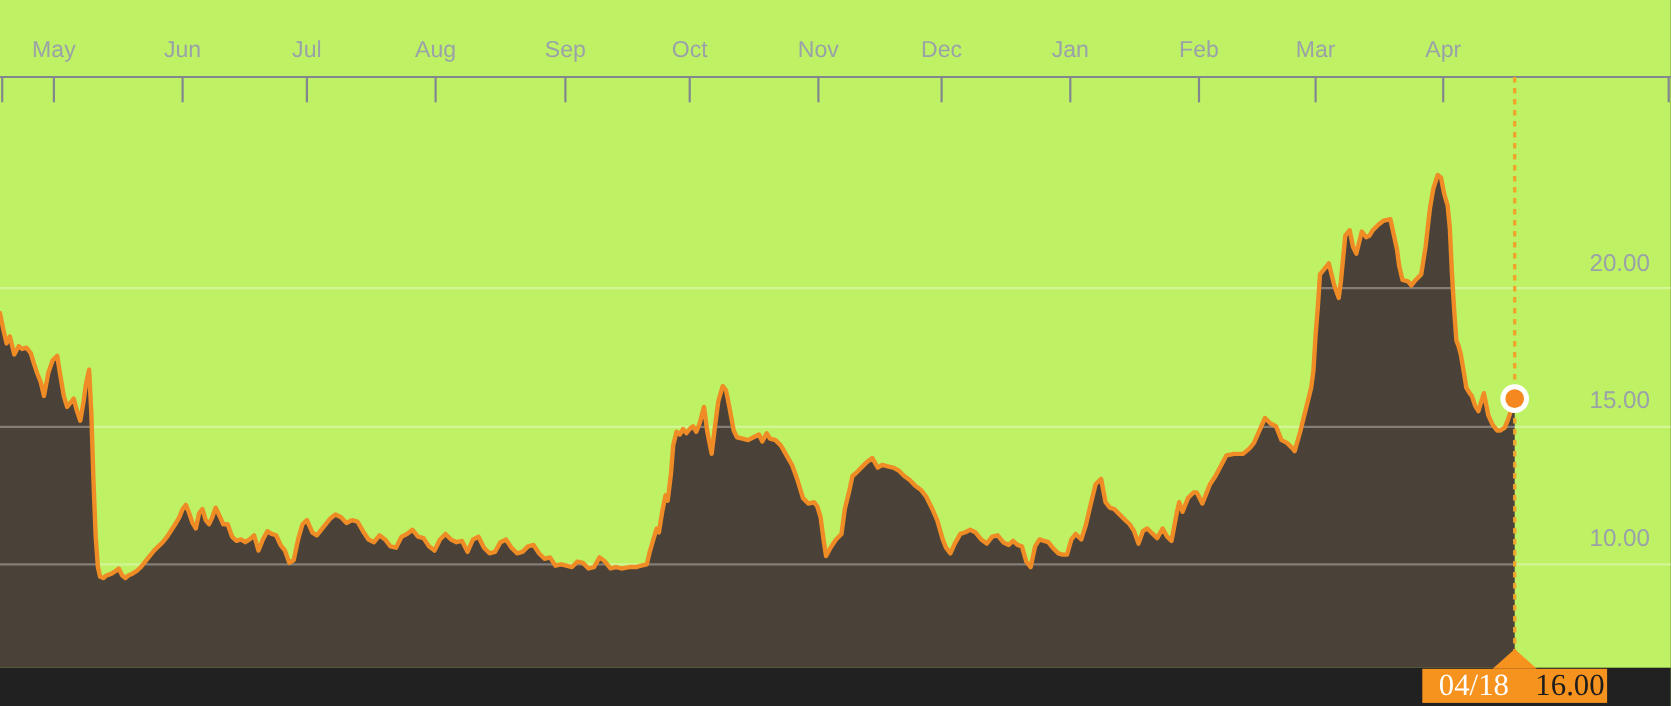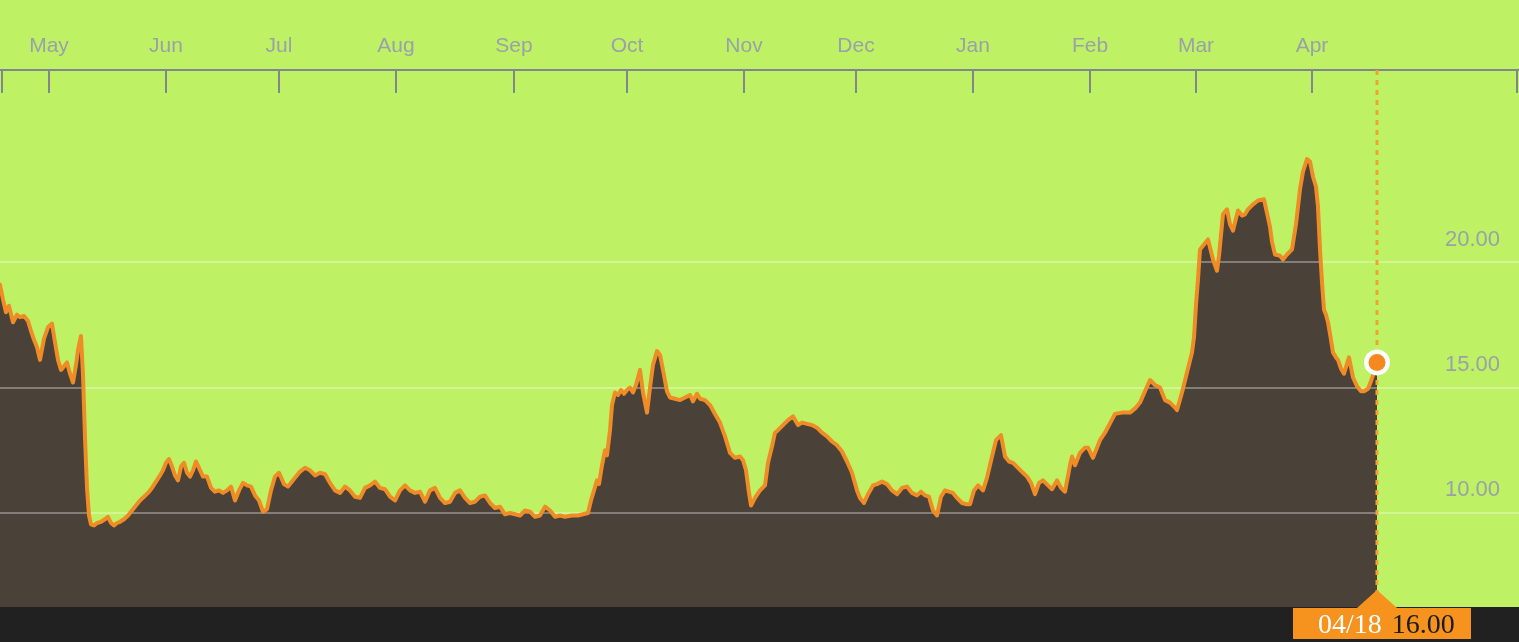--- a/index.html
+++ b/index.html
@@ -10,24 +10,24 @@
   .chart-svg{position:absolute;left:0;top:0;}
   .bottom-bar{position:absolute;left:0;top:607px;width:1519px;height:35px;background:#212121;}
   .tooltip-pointer{
     position:absolute;left:1357px;top:590px;width:0;height:0;
     border-left:20px solid transparent;border-right:20px solid transparent;
     border-bottom:18px solid #f6921e;
   }
   .tooltip{
     position:absolute;left:1293px;top:608px;width:168px;height:31px;
     background:#f6921e;display:flex;align-items:center;
-    font-family:"Liberation Serif",serif;font-size:28px;line-height:31px;padding-left:10px;
+    font-family:"Liberation Serif",serif;font-size:28px;line-height:31px;
   }
   .tooltip-date{color:#ffffff;margin-left:15px;}
-  .tooltip-value{color:#1c1c1c;margin-left:10px;}
+  .tooltip-value{color:#1c1c1c;margin-left:24px;}
 </style>
 </head>
 <body>
 
 <div class="stage">
   <svg class="chart-svg" id="chart" width="1519" height="642" viewBox="0 0 1519 642">
     <g id="g-area">
         <path d="M0.0 284.6 L3.0 299.6 L6.0 312.2 L9.0 305.9 L13.0 322.2 L17.0 314.7 L20.0 317.2 L24.0 316.0 L28.0 321.0 L31.0 331.0 L34.0 339.8 L37.0 347.3 L40.0 359.9 L44.0 338.6 L48.0 327.3 L52.0 323.5 L55.0 342.3 L58.0 359.9 L61.0 369.9 L64.0 366.2 L67.0 362.4 L70.0 373.7 L73.0 382.5 L76.0 364.9 L78.0 349.9 L81.0 336.0 L83.0 374.9 L85.0 437.7 L87.0 487.9 L89.0 515.5 L91.0 524.3 L94.0 525.5 L97.0 523.0 L101.0 521.8 L105.0 519.3 L108.0 516.8 L111.0 523.0 L114.0 525.5 L117.0 523.0 L120.0 521.8 L124.0 519.3 L128.0 515.5 L132.0 510.5 L136.0 505.5 L140.0 500.5 L144.0 496.7 L148.0 492.9 L152.0 487.9 L156.0 481.6 L160.0 475.4 L163.0 470.3 L166.0 462.8 L169.0 459.0 L172.0 466.6 L175.0 475.4 L178.0 480.4 L181.0 466.6 L184.0 462.8 L187.0 472.8 L190.0 476.6 L193.0 470.3 L196.0 461.5 L199.0 467.8 L203.0 476.6 L207.0 476.6 L211.0 487.9 L215.0 491.7 L219.0 490.4 L223.0 492.9 L227.0 490.4 L231.0 486.6 L235.0 500.5 L239.0 490.4 L243.0 482.9 L247.0 485.4 L251.0 486.6 L255.0 495.4 L259.0 500.5 L263.0 511.7 L267.0 509.2 L271.0 490.4 L275.0 476.6 L279.0 472.8 L284.0 484.1 L288.0 486.6 L292.0 481.6 L296.0 476.6 L300.0 471.6 L305.0 467.8 L310.0 470.3 L315.0 475.4 L320.0 472.8 L325.0 474.1 L330.0 482.9 L335.0 490.4 L340.0 492.9 L345.0 486.6 L350.0 490.4 L355.0 496.7 L360.0 497.9 L365.0 487.9 L370.0 485.4 L375.0 481.6 L380.0 487.9 L385.0 489.2 L390.0 496.7 L395.0 500.5 L400.0 490.4 L405.0 485.4 L410.0 490.4 L415.0 492.9 L420.0 491.7 L425.0 501.7 L430.0 490.4 L435.0 487.9 L440.0 497.9 L445.0 503.0 L450.0 501.7 L455.0 492.9 L460.0 490.4 L465.0 497.9 L470.0 503.0 L475.0 501.7 L480.0 496.7 L485.0 495.4 L490.0 503.0 L495.0 508.0 L500.0 506.7 L505.0 514.3 L510.0 513.0 L515.0 514.3 L520.0 515.5 L525.0 510.5 L530.0 511.7 L535.0 516.8 L540.0 515.5 L545.0 506.7 L550.0 510.5 L555.0 516.8 L560.0 515.5 L565.0 516.8 L572.0 515.5 L578.0 515.5 L583.0 514.3 L588.0 513.0 L591.0 500.5 L594.0 490.4 L597.0 480.4 L599.0 484.1 L602.0 465.3 L605.0 450.3 L607.0 455.3 L610.0 430.2 L612.0 405.1 L615.0 392.5 L618.0 395.0 L621.0 390.0 L624.0 393.8 L627.0 390.0 L630.0 387.5 L633.0 392.5 L636.0 385.0 L640.0 369.9 L643.0 392.5 L647.0 412.6 L650.0 387.5 L653.0 364.9 L657.0 351.1 L660.0 354.9 L663.0 369.9 L667.0 391.3 L670.0 397.5 L675.0 398.8 L680.0 400.1 L685.0 397.5 L690.0 395.0 L693.0 401.3 L697.0 393.8 L700.0 398.8 L705.0 400.1 L710.0 405.1 L715.0 413.9 L720.0 422.6 L725.0 436.4 L730.0 452.8 L735.0 457.8 L740.0 456.5 L743.0 460.3 L746.0 470.3 L749.0 492.9 L751.0 505.5 L755.0 497.9 L760.0 490.4 L765.0 485.4 L768.0 462.8 L772.0 446.5 L775.0 432.7 L778.0 430.2 L783.0 425.1 L788.0 420.1 L793.0 416.4 L798.0 425.1 L802.0 422.6 L807.0 423.9 L812.0 425.1 L817.0 427.7 L822.0 432.7 L827.0 436.4 L832.0 441.5 L837.0 445.2 L842.0 451.5 L847.0 461.5 L852.0 472.8 L857.0 490.4 L860.0 497.9 L864.0 503.0 L868.0 494.2 L873.0 485.4 L877.0 484.1 L882.0 481.6 L887.0 484.1 L892.0 490.4 L897.0 494.2 L902.0 487.9 L907.0 486.6 L912.0 492.9 L917.0 495.4 L921.0 491.7 L925.0 495.4 L929.0 496.7 L933.0 510.5 L937.0 515.5 L941.0 496.7 L945.0 490.4 L949.0 491.7 L953.0 492.9 L957.0 497.9 L962.0 503.0 L966.0 504.2 L970.0 504.2 L974.0 490.4 L978.0 485.4 L983.0 490.4 L987.0 477.9 L992.0 456.5 L996.0 440.2 L1001.0 435.2 L1005.0 456.5 L1009.0 461.5 L1013.0 462.8 L1018.0 467.8 L1023.0 472.8 L1027.0 476.6 L1031.0 482.9 L1035.0 494.2 L1039.0 482.9 L1043.0 480.4 L1048.0 485.4 L1052.0 489.2 L1057.0 480.4 L1061.0 487.9 L1065.0 491.7 L1070.0 465.3 L1072.0 456.5 L1075.0 465.3 L1080.0 452.8 L1085.0 447.7 L1088.0 447.7 L1093.0 457.8 L1100.0 440.2 L1105.0 432.7 L1115.0 413.9 L1122.0 412.6 L1130.0 412.6 L1136.0 407.6 L1140.0 402.6 L1145.0 391.3 L1150.0 380.0 L1155.0 385.0 L1160.0 387.5 L1165.0 400.1 L1170.0 402.6 L1175.0 407.6 L1177.0 410.1 L1182.0 392.5 L1187.0 372.4 L1192.0 352.4 L1194.0 337.3 L1196.0 304.7 L1198.0 279.6 L1200.0 249.4 L1203.0 245.7 L1208.0 239.4 L1213.0 259.5 L1217.0 270.8 L1219.0 255.7 L1223.0 214.3 L1227.0 209.3 L1230.0 224.3 L1233.0 230.6 L1238.0 210.5 L1242.0 215.6 L1245.0 214.3 L1248.0 209.3 L1253.0 204.3 L1258.0 200.5 L1264.0 199.3 L1270.0 226.9 L1272.0 241.9 L1275.0 254.5 L1280.0 255.7 L1283.0 259.5 L1287.0 254.5 L1292.0 249.4 L1296.0 224.3 L1300.0 189.2 L1303.0 171.6 L1307.0 159.1 L1310.0 161.6 L1313.0 176.7 L1316.0 186.7 L1318.0 206.8 L1320.0 249.4 L1322.0 282.1 L1324.0 309.7 L1326.0 314.7 L1328.0 322.2 L1331.0 339.8 L1333.0 352.4 L1336.0 357.4 L1338.0 359.9 L1341.0 368.7 L1344.0 373.7 L1349.0 357.4 L1353.0 377.5 L1357.0 386.2 L1361.0 391.3 L1364.0 391.3 L1368.0 388.8 L1371.0 381.2 L1374.0 372.4 L1377.0 362.4 L1377 607 L0 607 Z" fill="#4a4139" stroke="none"></path>
       </g>
     <g id="g-grid">

